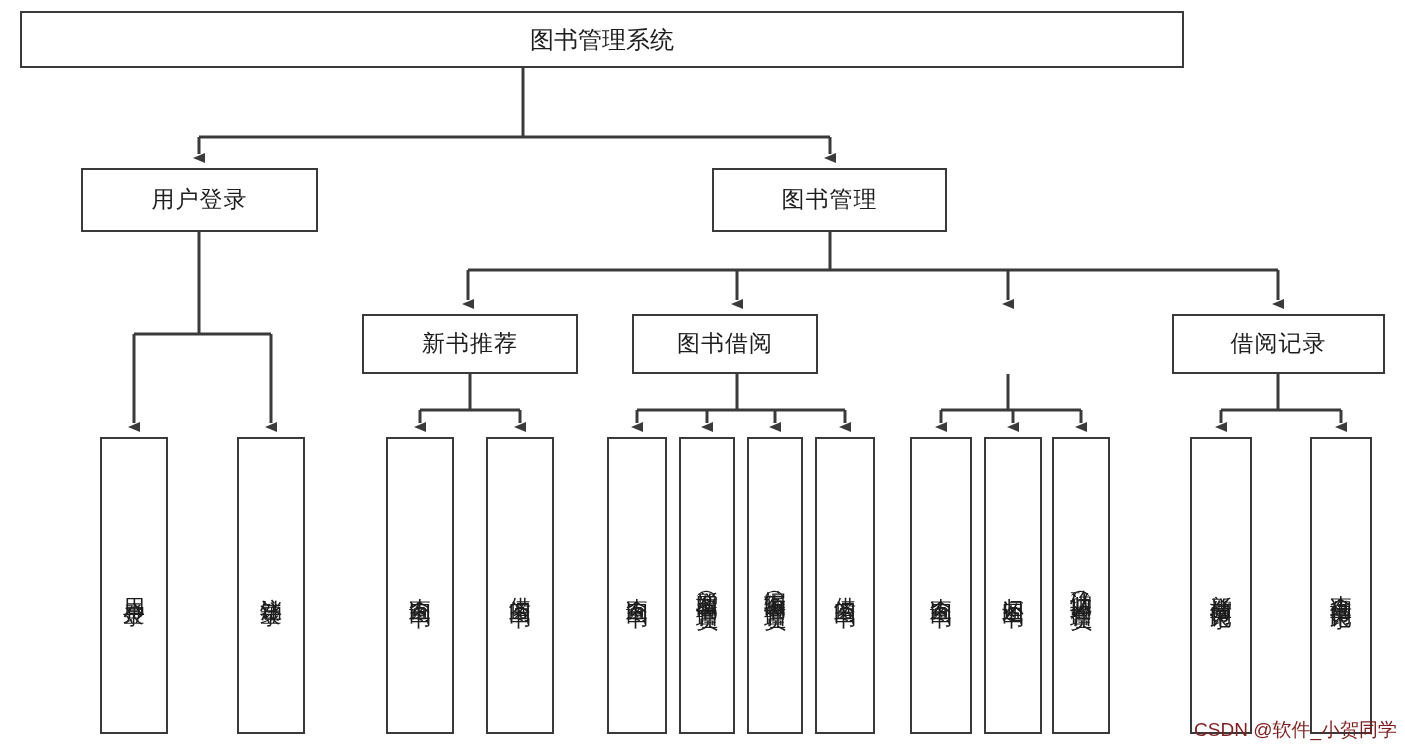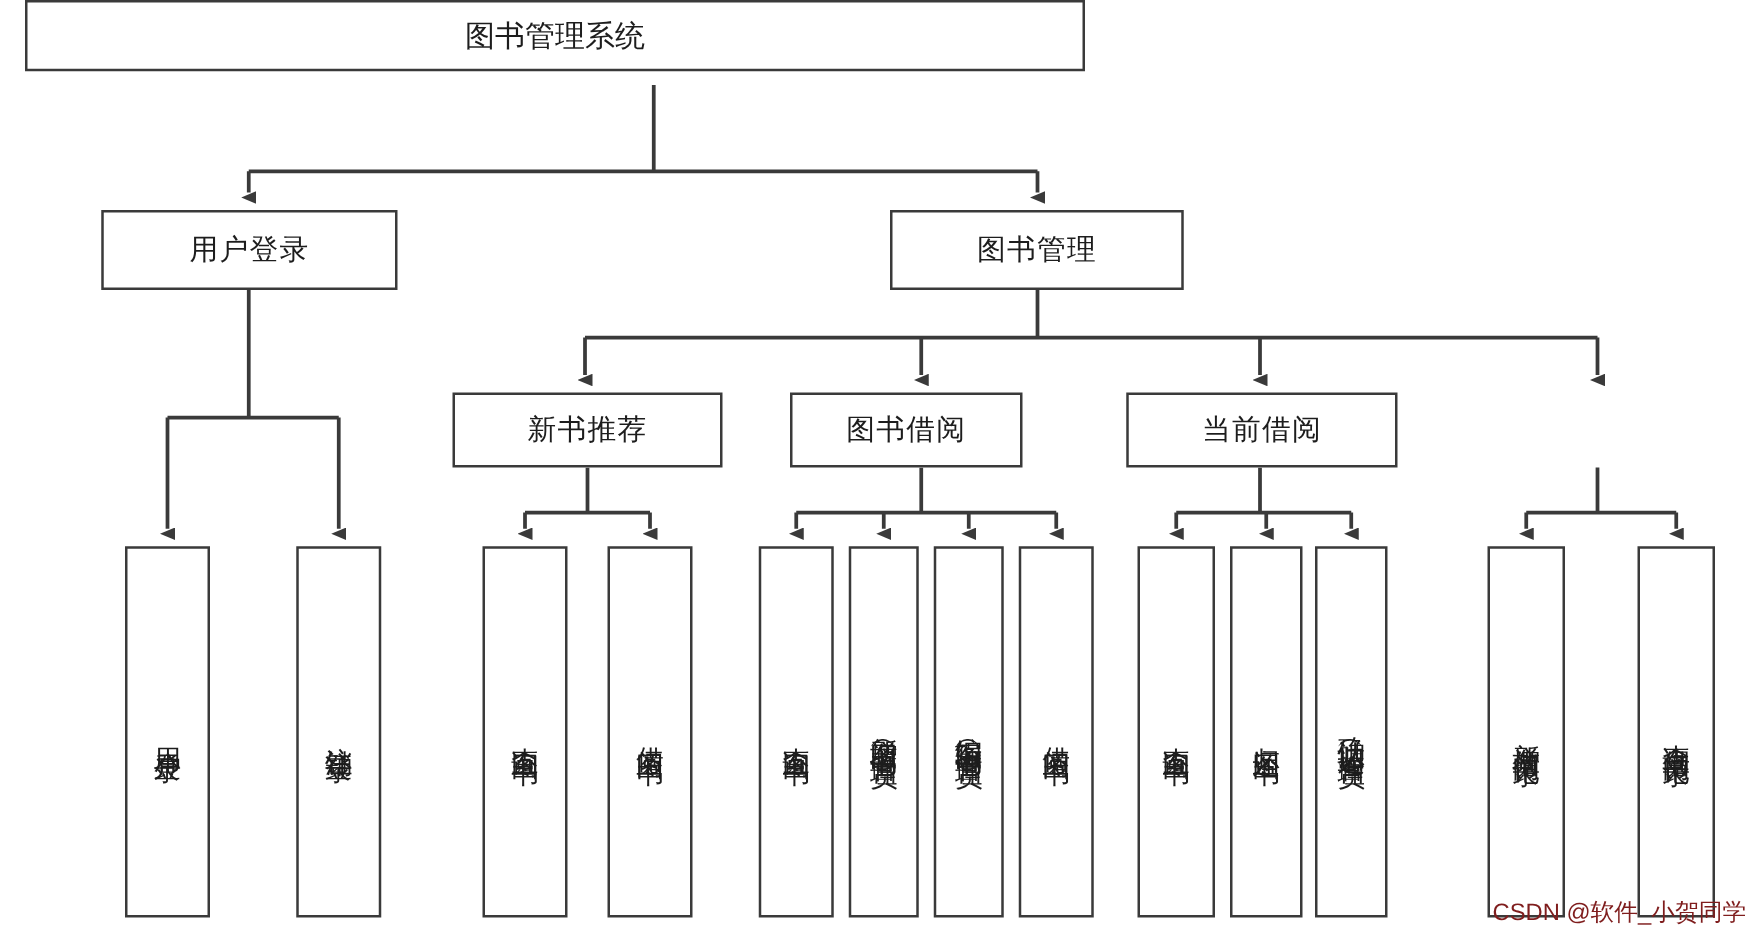--- a/index.html
+++ b/index.html
@@ -123,39 +123,39 @@
       <path d="M1013,410 L1013,423" marker-end="url(#arrow)"></path>
       <path d="M1081,410 L1081,423" marker-end="url(#arrow)"></path>
 
       <path d="M1278,374 L1278,410"></path>
       <path d="M1221,410 L1341,410"></path>
       <path d="M1221,410 L1221,423" marker-end="url(#arrow)"></path>
       <path d="M1341,410 L1341,423" marker-end="url(#arrow)"></path>
     </g>
   </svg>
 
-  <div class="node root" style="left:20px; top:0; width:848px; height:57px;text-align:center;">
+  <div class="node root" style="left:20px; top:11px; width:1164px; height:57px;text-align:center;">
     <span>图书管理系统</span>
   </div>
 
   <div class="node h" style="left:81px; top:168px; width:237px; height:64px;">
     <span>用户登录</span>
   </div>
   <div class="node h" style="left:362px; top:314px; width:216px; height:60px;">
     <span>新书推荐</span>
   </div>
 
   <div class="node h" style="left:712px; top:168px; width:235px; height:64px;">
     <span>图书管理</span>
   </div>
   <div class="node h" style="left:632px; top:314px; width:186px; height:60px;">
     <span>图书借阅</span>
   </div>
-  <div class="node h" style="left:901px; top:314px; width:217px; height:60px;">
-    <span>当前借阅</span>
+  <div class="node h" style="left:1172px; top:314px; width:213px; height:60px;">
+    <span>借阅记录</span>
   </div>
 
   <div class="node leaf" style="left:100px; top:437px; width:68px; height:297px;">
     <span class="leaf-text">用户登录</span>
   </div>
   <div class="node leaf" style="left:237px; top:437px; width:68px; height:297px;">
     <span class="leaf-text">注销登录</span>
   </div>
   <div class="node leaf" style="left:386px; top:437px; width:68px; height:297px;">
     <span class="leaf-text">查询图书</span>

